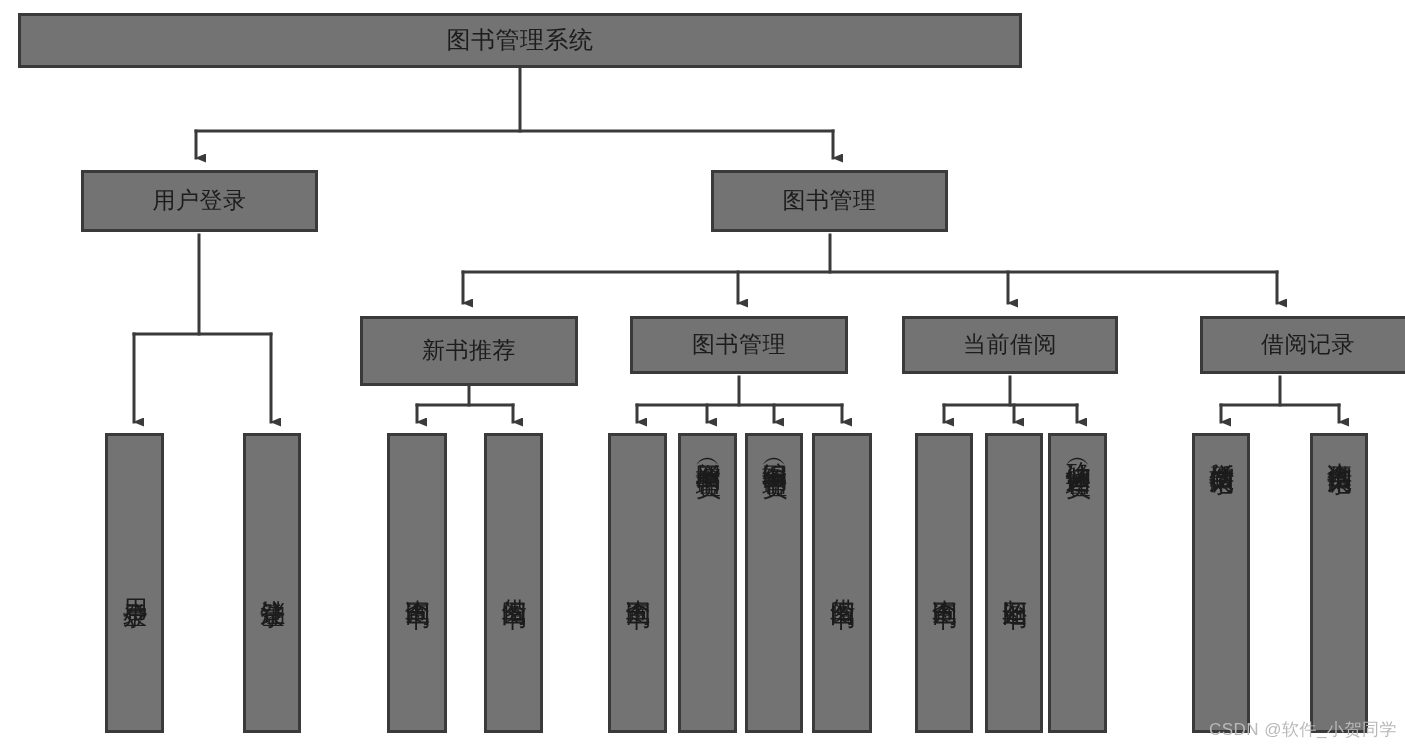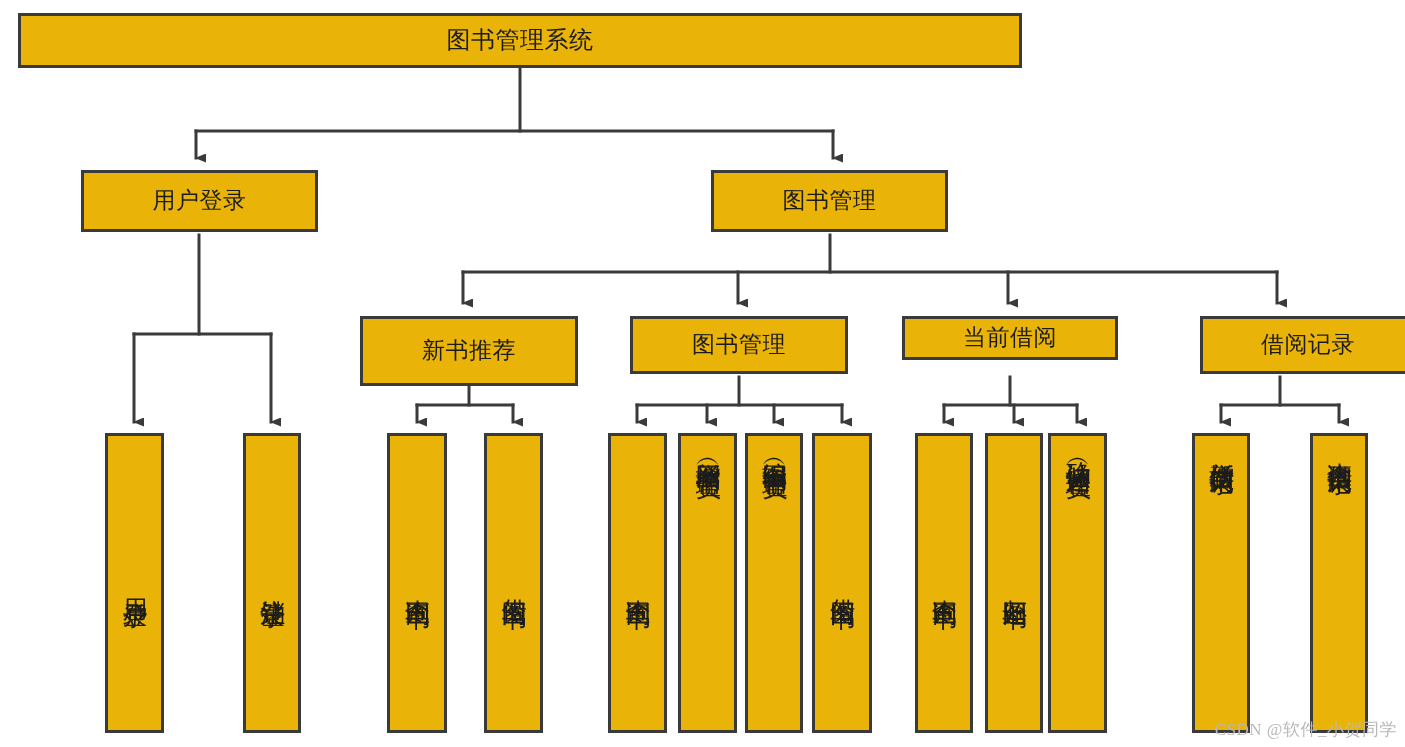--- a/index.html
+++ b/index.html
@@ -21,21 +21,21 @@
   #edge-layer {
     position: absolute;
     left: 0;
     top: 0;
     width: 1405px;
     height: 747px;
   }
   .node {
     position: absolute;
     box-sizing: border-box;
-    background: #eab308;
+    background: #737373;
     border: 3px solid #3a3a3a;
     display: flex;
     align-items: center;
     justify-content: center;
     color: #1c1c1c;
     z-index: 2;
   }
   .node-label {
     display: block;
     text-align: center;
@@ -75,21 +75,21 @@
   }
   #watermark {
     position: absolute;
     right: 8px;
     bottom: 6px;
     font-size: 17px;
     color: #b9b9b9;
     letter-spacing: 0.5px;
     z-index: 5;
     white-space: nowrap;
-    font-family: Liberation Serif, serif;
+    font-family: Liberation Sans, sans-serif;
   }
 </style>
 </head>
 <body>
 
 <div id="diagram-canvas">
 
   <svg id="edge-layer" viewBox="0 0 1405 747" width="1405" height="747" xmlns="http://www.w3.org/2000/svg">
     <defs>
       <marker id="arrowhead" markerWidth="9" markerHeight="11" refX="4.5" refY="10" orient="auto" markerUnits="userSpaceOnUse">
@@ -153,21 +153,21 @@
   </div>
 
   <div class="node horizontal" style="left:360px; top:316px; width:218px; height:70px;">
     <span class="node-label">新书推荐</span>
   </div>
 
   <div class="node horizontal" style="left:630px; top:316px; width:218px; height:58px;">
     <span class="node-label">图书管理</span>
   </div>
 
-  <div class="node horizontal" style="left:902px; top:316px; width:216px; height:44px;">
+  <div class="node horizontal" style="left:902px; top:316px; width:216px; height:58px;">
     <span class="node-label">当前借阅</span>
   </div>
 
   <div class="node horizontal" style="left:1172px; top:316px; width:216px; height:58px;margin-left:28px;">
     <span class="node-label">借阅记录</span>
   </div>
 
   <div class="node vertical short-text" style="left:105px; top:433px; width:59px; height:300px;">
     <span class="node-label">用户登录</span>
   </div>

